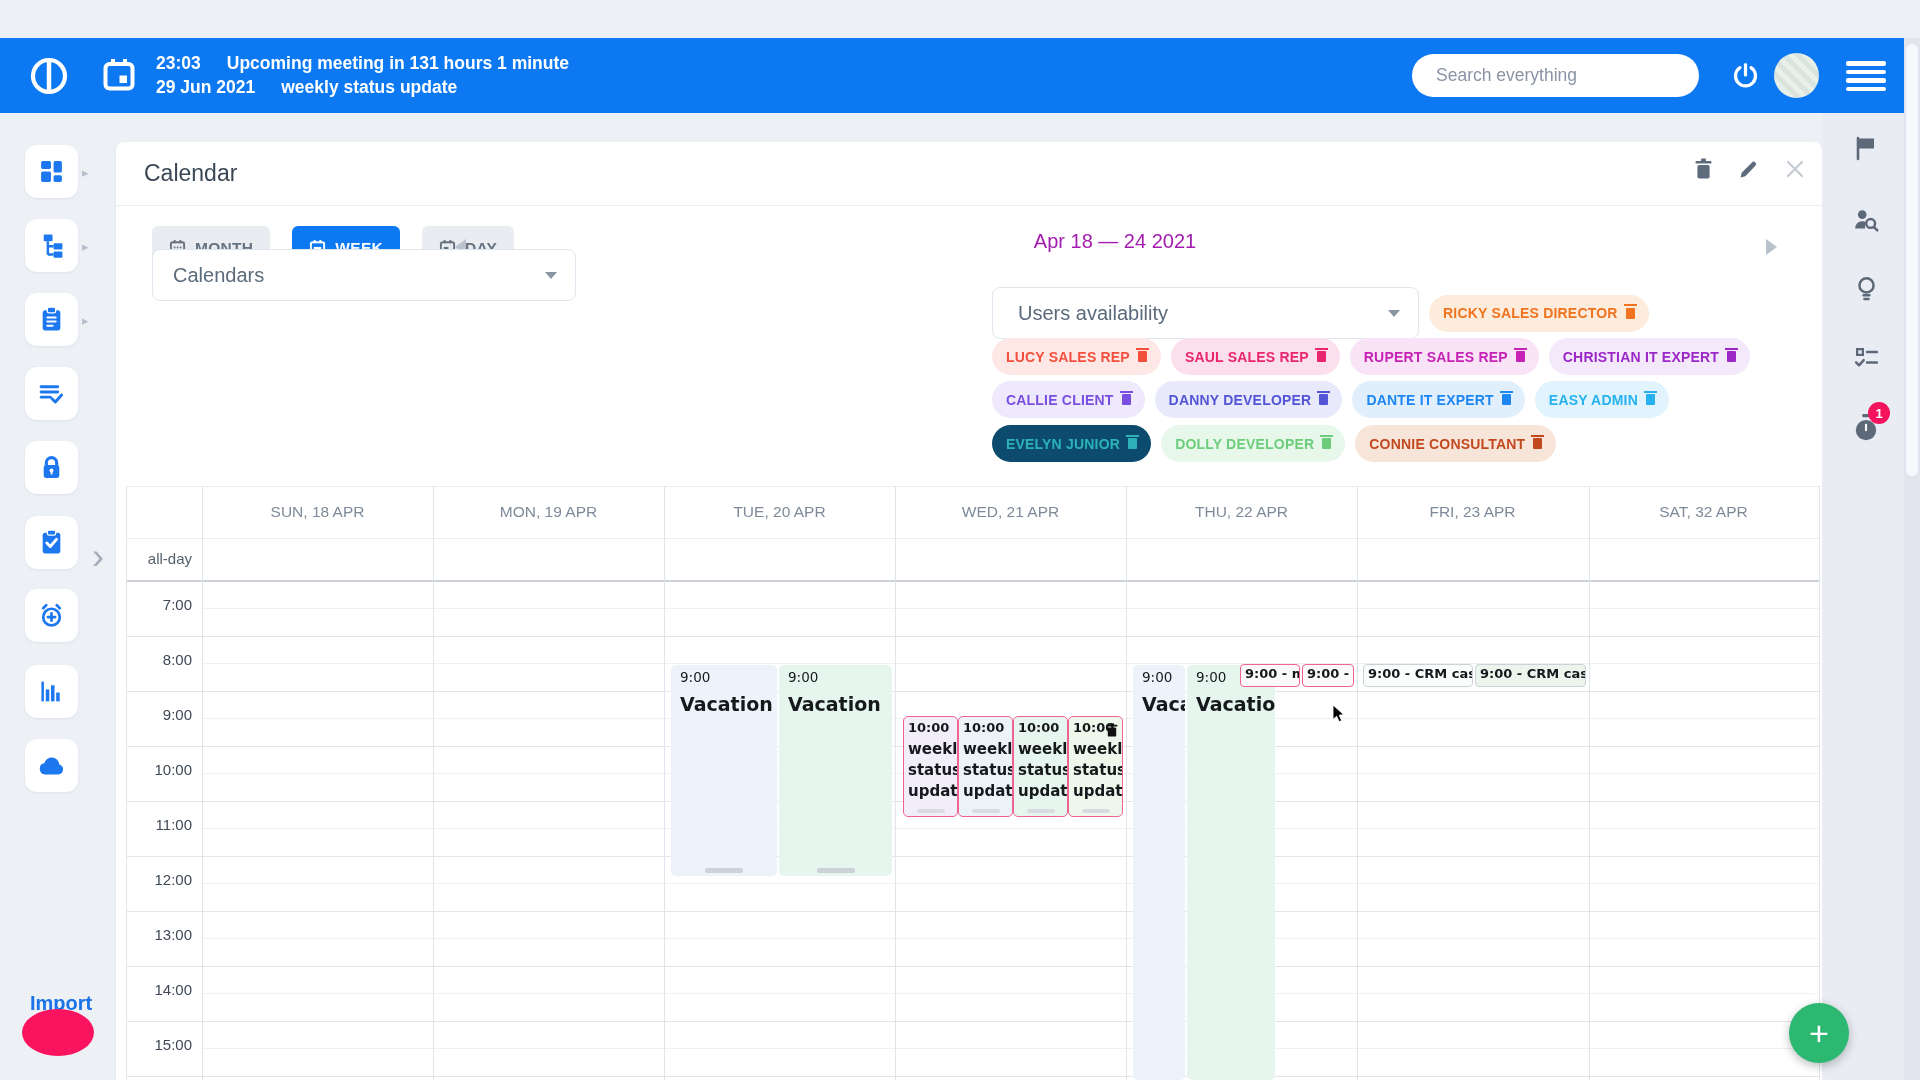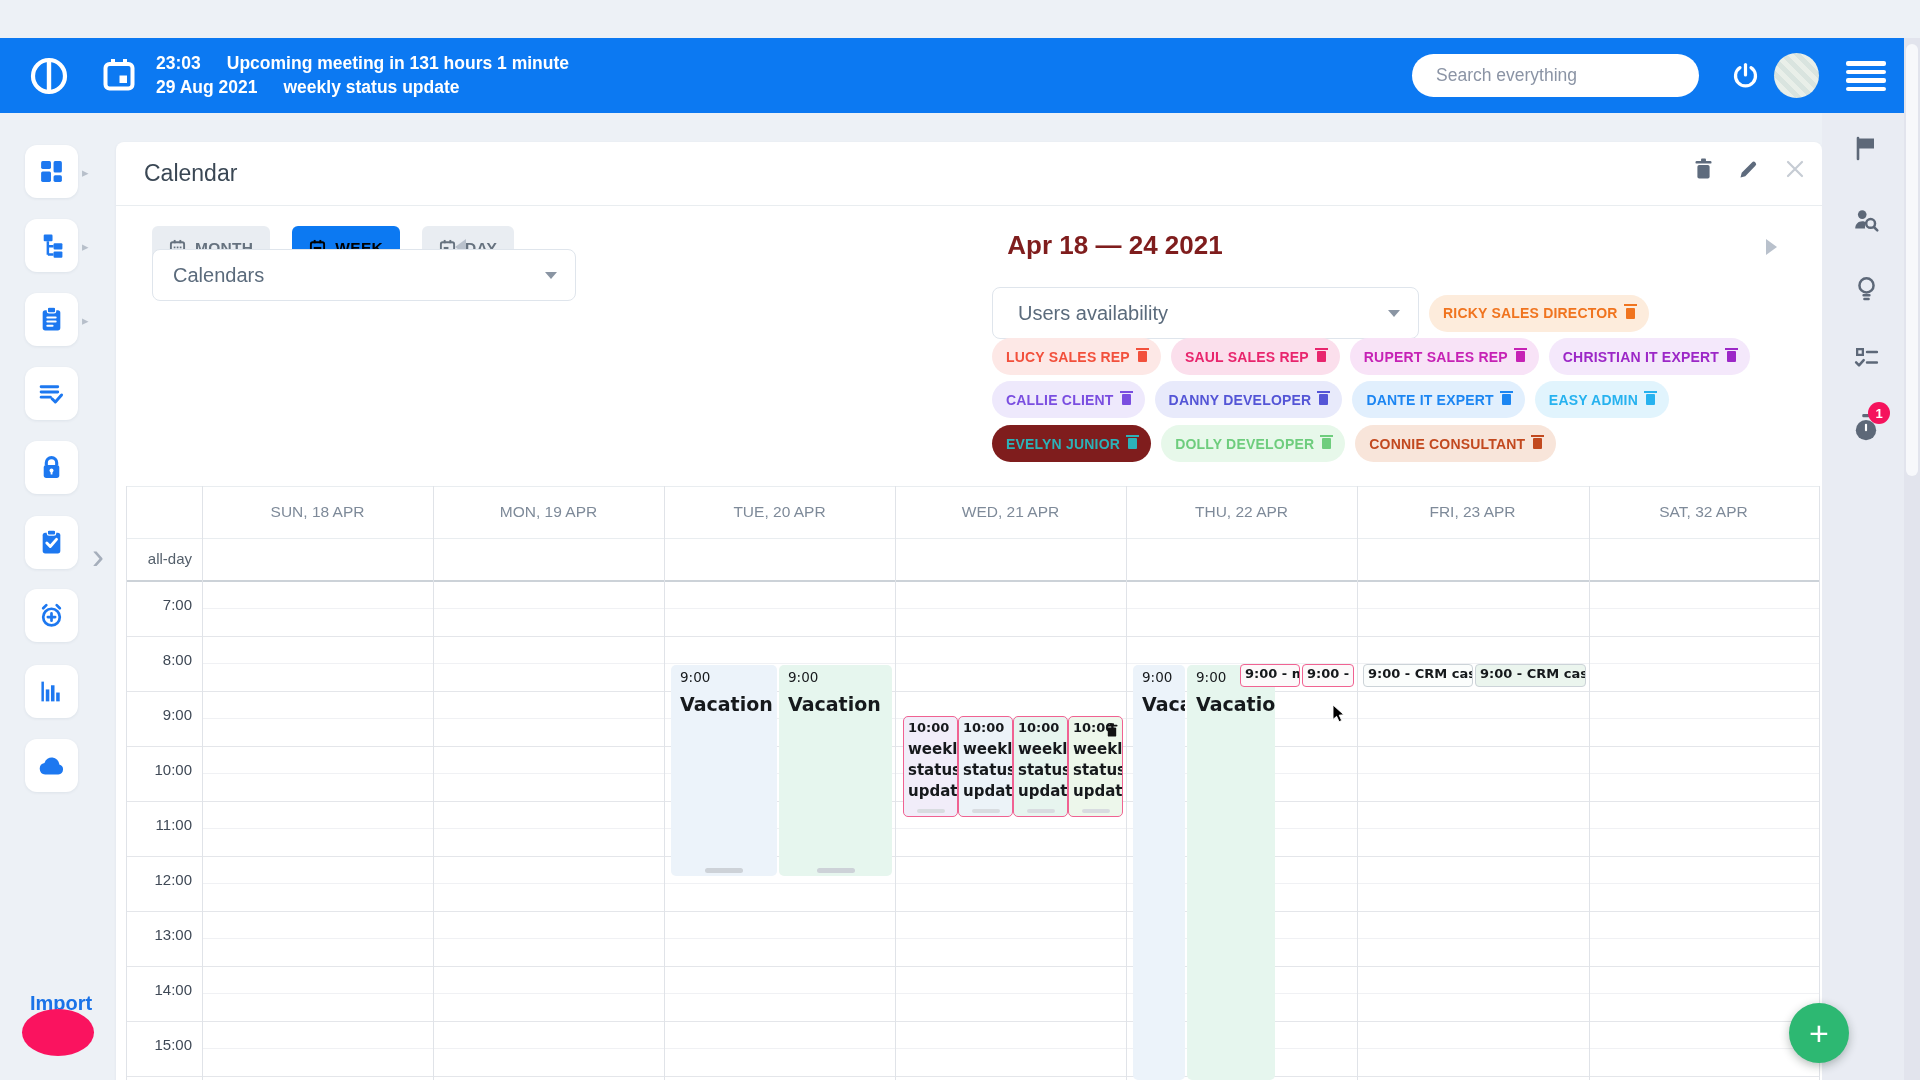--- a/index.html
+++ b/index.html
@@ -45,26 +45,26 @@
   .panel{left:116px;top:104px;width:1706px;height:976px;background:#fff;border-radius:8px 8px 0 0;
     box-shadow:0 1px 3px rgba(40,60,90,.07);z-index:1;}
   .page-title{left:144px;top:122px;font-size:23px;color:#3a4754;z-index:2;}
   .hline{height:1px;background:#e9edf0;z-index:2;}
   .titlebar-icons{left:1694px;top:120px;display:flex;gap:26px;align-items:center;z-index:3;}
 
   
   .viewbtns{left:152px;top:188px;display:flex;gap:22px;z-index:3;}
   .vbtn{height:43px;border-radius:6px;display:flex;align-items:center;gap:9px;padding:0 17px;
     background:#e9edf2;color:#66727f;font-size:15.5px;font-weight:600;letter-spacing:.3px;cursor:pointer;}
-  .vbtn.active{background:#0c79f2;color:#000000;}
+  .vbtn.active{background:#0c79f2;color:#ffffff;}
   .caret-left{left:455px;top:201px;width:0;height:0;border-top:8px solid transparent;border-bottom:8px solid transparent;
     border-right:11px solid #b9c1cc;z-index:3;}
   .caret-right{left:1766px;top:201px;width:0;height:0;border-top:8px solid transparent;border-bottom:8px solid transparent;
     border-left:11px solid #b9c1cc;z-index:3;}
-  .range-title{left:900px;top:192px;width:430px;text-align:center;font-size:26px;color:#7f1d1d;font-weight:700;z-index:3;}
+  .range-title{left:900px;top:192px;width:430px;text-align:center;font-size:20px;color:#a21caf;font-weight:400;z-index:3;}
 
   
   .select{height:52px;background:#fff;border:1px solid #dfe5ec;border-radius:8px;box-sizing:border-box;
     display:flex;align-items:center;justify-content:space-between;padding:0 18px 0 20px;font-size:20px;color:#5b6b7c;z-index:3;cursor:pointer;}
   .sel-caret{width:0;height:0;border-left:6px solid transparent;border-right:6px solid transparent;border-top:7px solid #8a95a3;}
   .cal-select{left:152px;top:249px;width:424px;position:absolute;}
   .tagrow1{left:992px;top:249px;display:flex;gap:10px;align-items:center;z-index:3;}
   .tagrow1 .select{width:427px;flex:0 0 auto;padding-left:25px;}
   .tagrow{display:flex;gap:10px;align-items:center;z-index:3;}
   .tag{display:inline-flex;align-items:center;height:37px;padding:0 14px;border-radius:19px;
@@ -192,21 +192,21 @@
     <div class="tag" style="color: rgb(198, 34, 181); background: rgb(248, 227, 247);">RUPERT SALES REP<span class="mini-trash"></span></div>
     <div class="tag" style="color: rgb(156, 39, 199); background: rgb(244, 232, 251);">CHRISTIAN IT EXPERT<span class="mini-trash"></span></div>
   </div>
 <div class="abs tagrow" style="left:992px;top:343px;">
     <div class="tag" style="color: rgb(122, 78, 224); background: rgb(238, 233, 252);">CALLIE CLIENT<span class="mini-trash"></span></div>
     <div class="tag" style="color: rgb(84, 85, 214); background: rgb(232, 234, 251);">DANNY DEVELOPER<span class="mini-trash"></span></div>
     <div class="tag" style="color: rgb(28, 134, 242); background: rgb(225, 239, 253);">DANTE IT EXPERT<span class="mini-trash"></span></div>
     <div class="tag" style="color: rgb(39, 178, 239); background: rgb(225, 244, 253);">EASY ADMIN<span class="mini-trash"></span></div>
   </div>
 <div class="abs tagrow" style="left:992px;top:387px;">
-    <div class="tag" style="color: rgb(44, 178, 184); background: #7f1d1d;">EVELYN JUNIOR<span class="mini-trash"></span></div>
+    <div class="tag" style="color: rgb(44, 178, 184); background: #0c4a6e;">EVELYN JUNIOR<span class="mini-trash"></span></div>
     <div class="tag" style="color: rgb(110, 205, 125); background: rgb(231, 248, 234);">DOLLY DEVELOPER<span class="mini-trash"></span></div>
     <div class="tag" style="color: rgb(194, 73, 31); background: rgb(248, 229, 218);">CONNIE CONSULTANT<span class="mini-trash"></span></div>
   </div>
 
 <div class="abs hourlines"></div>
 <div class="abs halflines"></div>
 <div class="abs hline grid-topline"></div>
 <div class="abs hline hdr-bottom"></div>
 <div class="abs allday-bottom"></div>
 <div class="abs vline" style="left:126px;"></div>
@@ -314,21 +314,21 @@
         <rect x="21" y="1" width="4" height="7" fill="#fff"></rect>
         <rect x="17.5" y="17.5" width="7.5" height="7.5" fill="#fff"></rect>
       </svg>
   </span>
   <div class="tb-text">
     <div class="tb-line">
       <span>23:03</span>
       <span>Upcoming meeting in 131 hours 1 minute</span>
     </div>
     <div class="tb-line">
-      <span>29 Aug 2021</span>
+      <span>29 Jun 2021</span>
       <span>weekly status update</span>
     </div>
   </div>
   <input class="search" type="text" placeholder="Search everything" style="">
   <span class="power">
     <svg width="27" height="27" viewBox="0 0 27 27">
         <path d="M13.5 2.5v10.5" stroke="#fff" stroke-width="3.2" stroke-linecap="round" fill="none"></path>
         <path d="M8 5.6a10 10 0 1 0 11 0" stroke="#fff" stroke-width="3.2" stroke-linecap="round" fill="none"></path>
       </svg>
   </span>

